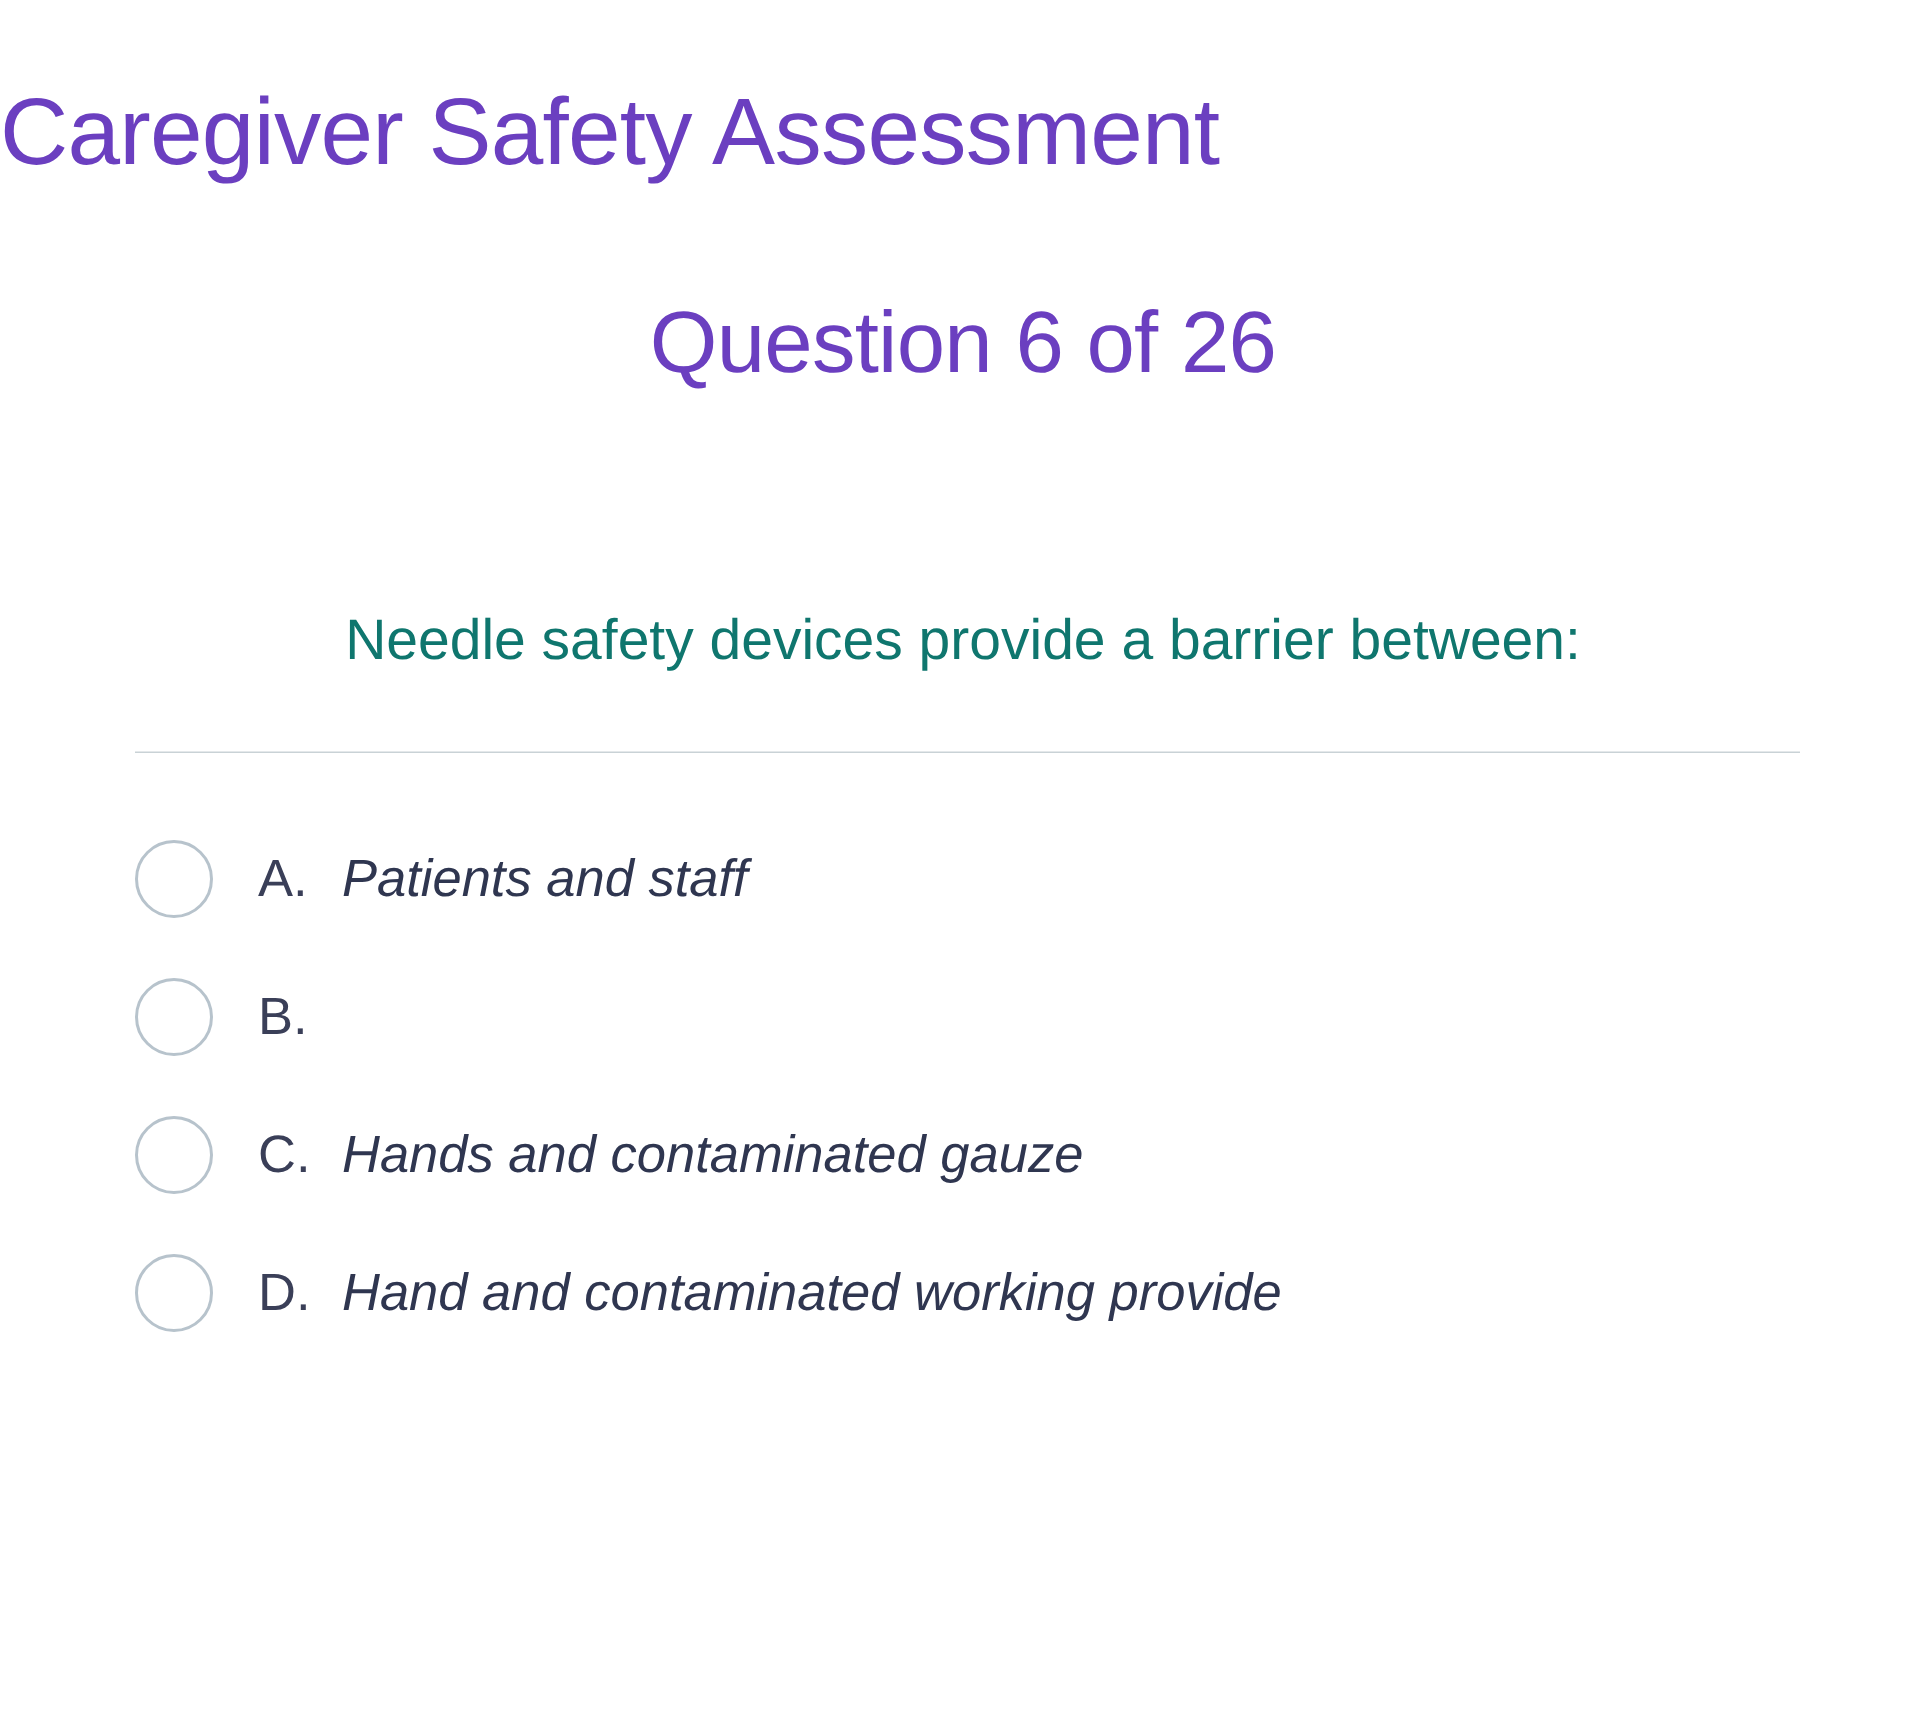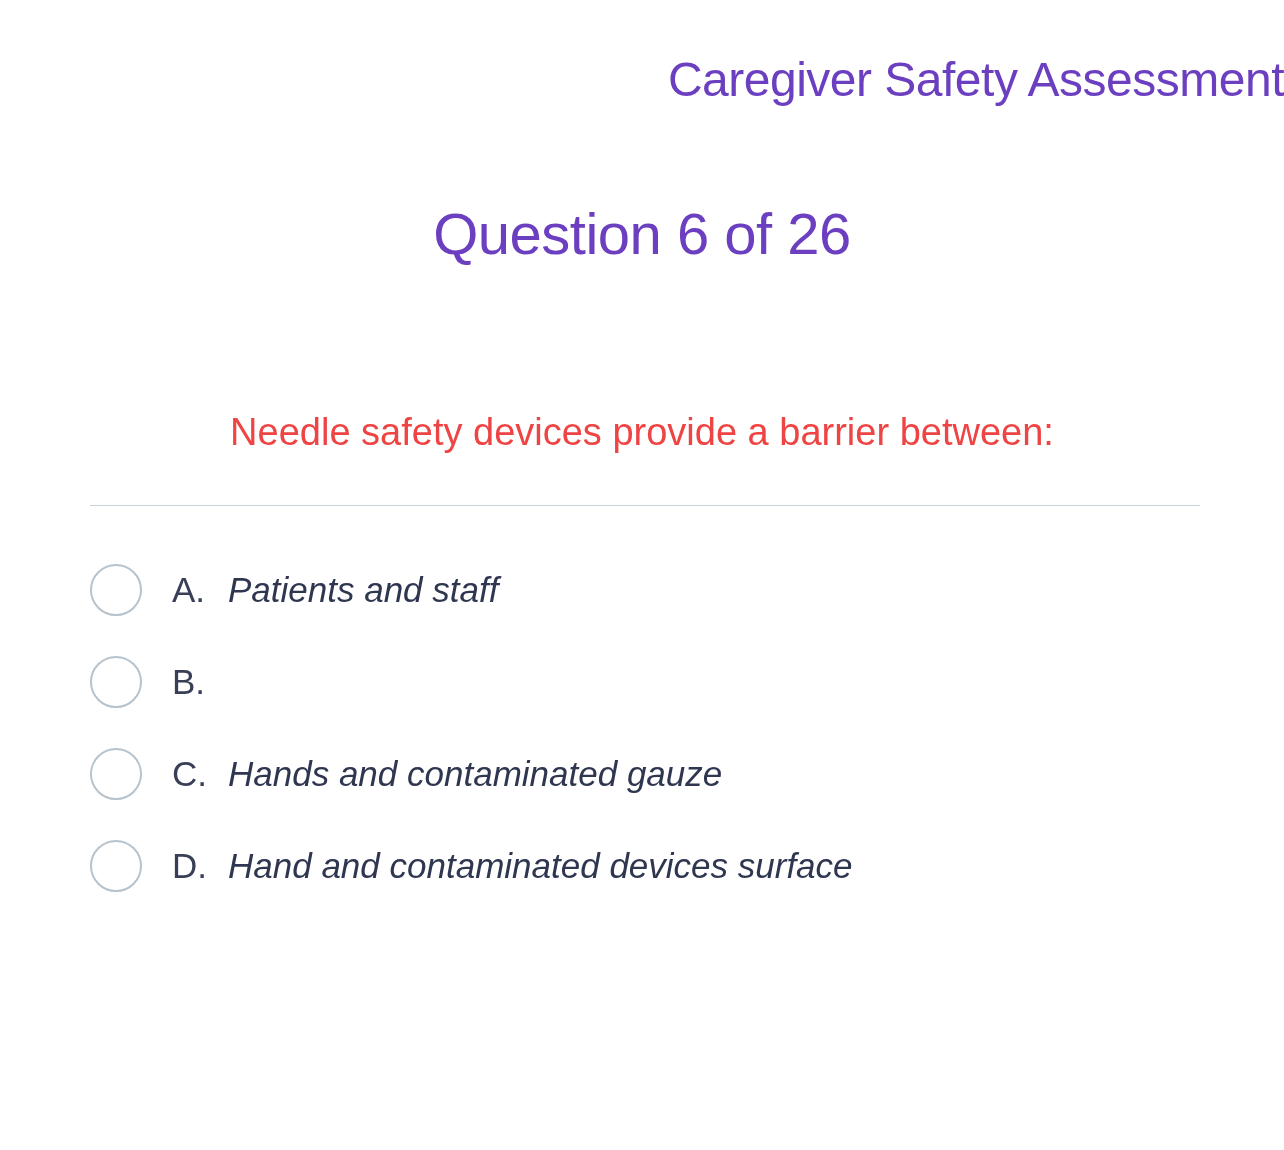--- a/index.html
+++ b/index.html
@@ -15,44 +15,44 @@
     overflow: hidden;
   }
   .page {
     position: relative;
     width: 1284px;
     height: 1150px;
     background: #ffffff;
     box-sizing: border-box;
   }
   .title {
-    text-align: right;
+    text-align: left;
     color: #6B3FC0;
-    font-size: 48px;
+    font-size: 63px;
     font-weight: 400;
     letter-spacing: -0.5px;
     padding-top: 52px;
     line-height: 1.15;
   }
   .subtitle {
     text-align: center;
     color: #6B3FC0;
     font-size: 58px;
     font-weight: 400;
     letter-spacing: -0.5px;
-    margin-top: 94px;
+    margin-top: 72px;
     line-height: 1.15;
   }
   .question-wrap {
     margin-top: 140px;
     padding: 0 90px;
   }
   .question-text {
     text-align: center;
-    color: #ef4444;
+    color: #0f766e;
     font-size: 38px;
     font-weight: 400;
     line-height: 1.3;
   }
   .divider {
     margin: 48px auto 0 auto;
     width: 1110px;
     height: 1px;
     background: #C9D2D6;
   }
@@ -120,17 +120,17 @@
 
     <div class="option-row">
       <span class="radio"></span>
       <span class="opt-letter">C.</span>
       <span class="opt-label">Hands and contaminated gauze</span>
     </div>
 
     <div class="option-row">
       <span class="radio"></span>
       <span class="opt-letter">D.</span>
-      <span class="opt-label">Hand and contaminated devices surface</span>
+      <span class="opt-label">Hand and contaminated working provide</span>
     </div>
 
   </div>
 </div>
 
 </body></html>

